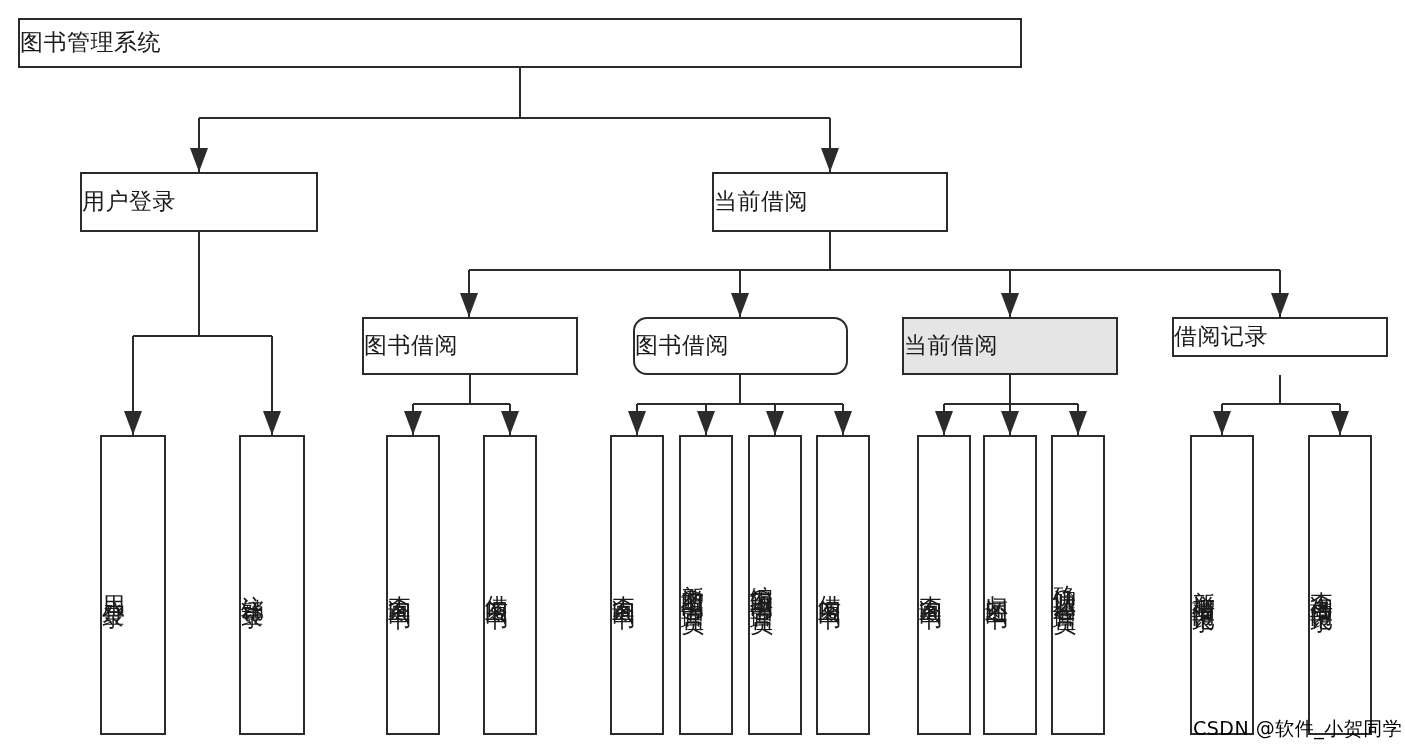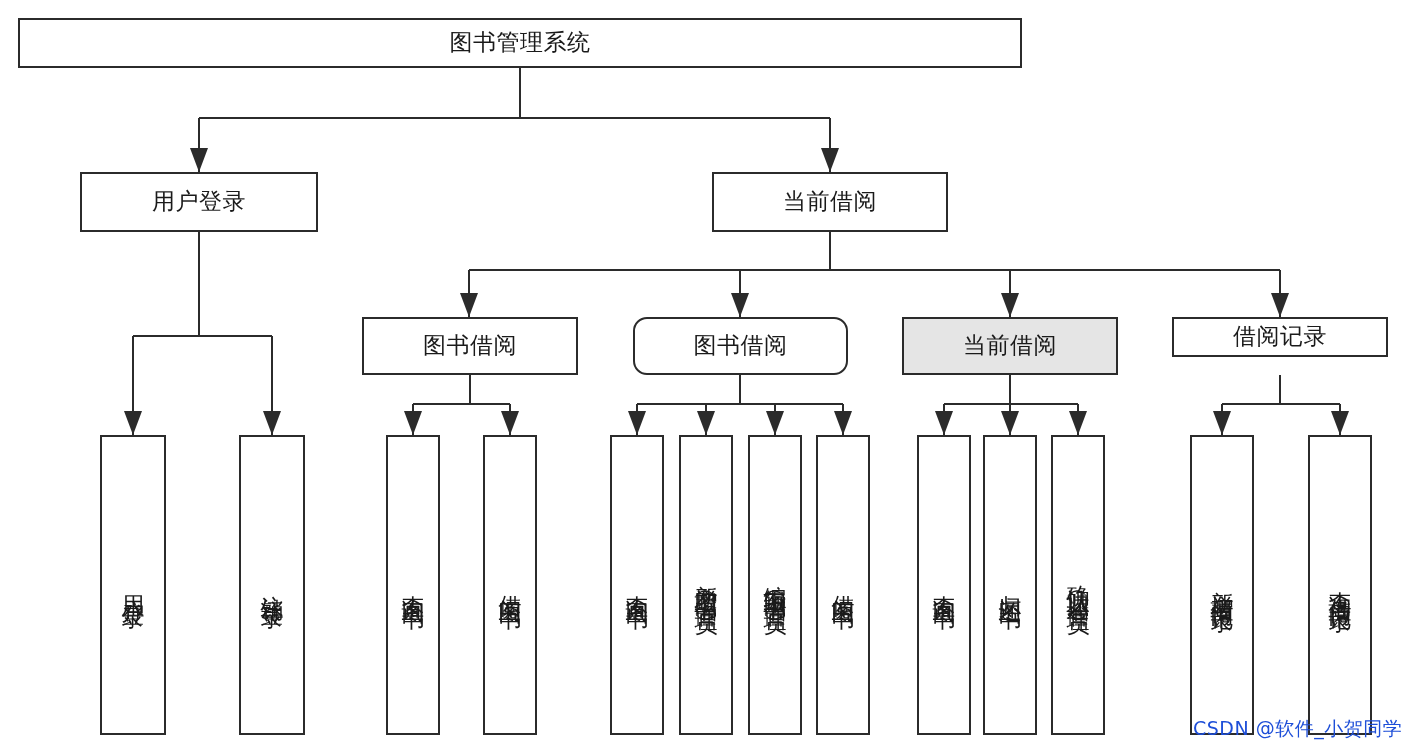--- a/index.html
+++ b/index.html
@@ -24,21 +24,20 @@
     width: 1405px;
     height: 747px;
   }
   .node-box {
     position: absolute;
     box-sizing: border-box;
     border: 2.5px solid #2b2b2b;
     background: #ffffff;
     display: flex;
     align-items: center;
-    justify-content: center;
     overflow: hidden;
   }
   .node-label-h {
     font-size: 23px;
     color: #1a1a1a;
     line-height: 1.1;
     white-space: nowrap;
     letter-spacing: 0.5px;
   }
   .node-label-v {
@@ -175,15 +174,15 @@
   <div class="node-box" id="node-leaf-10" style="left: 1051px; top: 435px; width: 54px; height: 300px; border-color: rgb(43, 43, 43); background: rgb(255, 255, 255);">
     <span class="node-label-v">确认归还（管理员）</span>
   </div>
   <div class="node-box" id="node-leaf-11" style="left: 1190px; top: 435px; width: 64px; height: 300px; border-color: rgb(43, 43, 43); background: rgb(255, 255, 255);">
     <span class="node-label-v">新增借阅记录</span>
   </div>
   <div class="node-box" id="node-leaf-12" style="left: 1308px; top: 435px; width: 64px; height: 300px; border-color: rgb(43, 43, 43); background: rgb(255, 255, 255);">
     <span class="node-label-v">查询借阅记录</span>
   </div>
 
-  <div class="watermark" id="watermark" style="left: 1193px; top: 716px; color: #1d4ed8;">CSDN @软件_小贺同学</div>
+  <div class="watermark" id="watermark" style="left: 1193px; top: 716px; color: #000000;">CSDN @软件_小贺同学</div>
 
 </div>
 
 </body></html>

